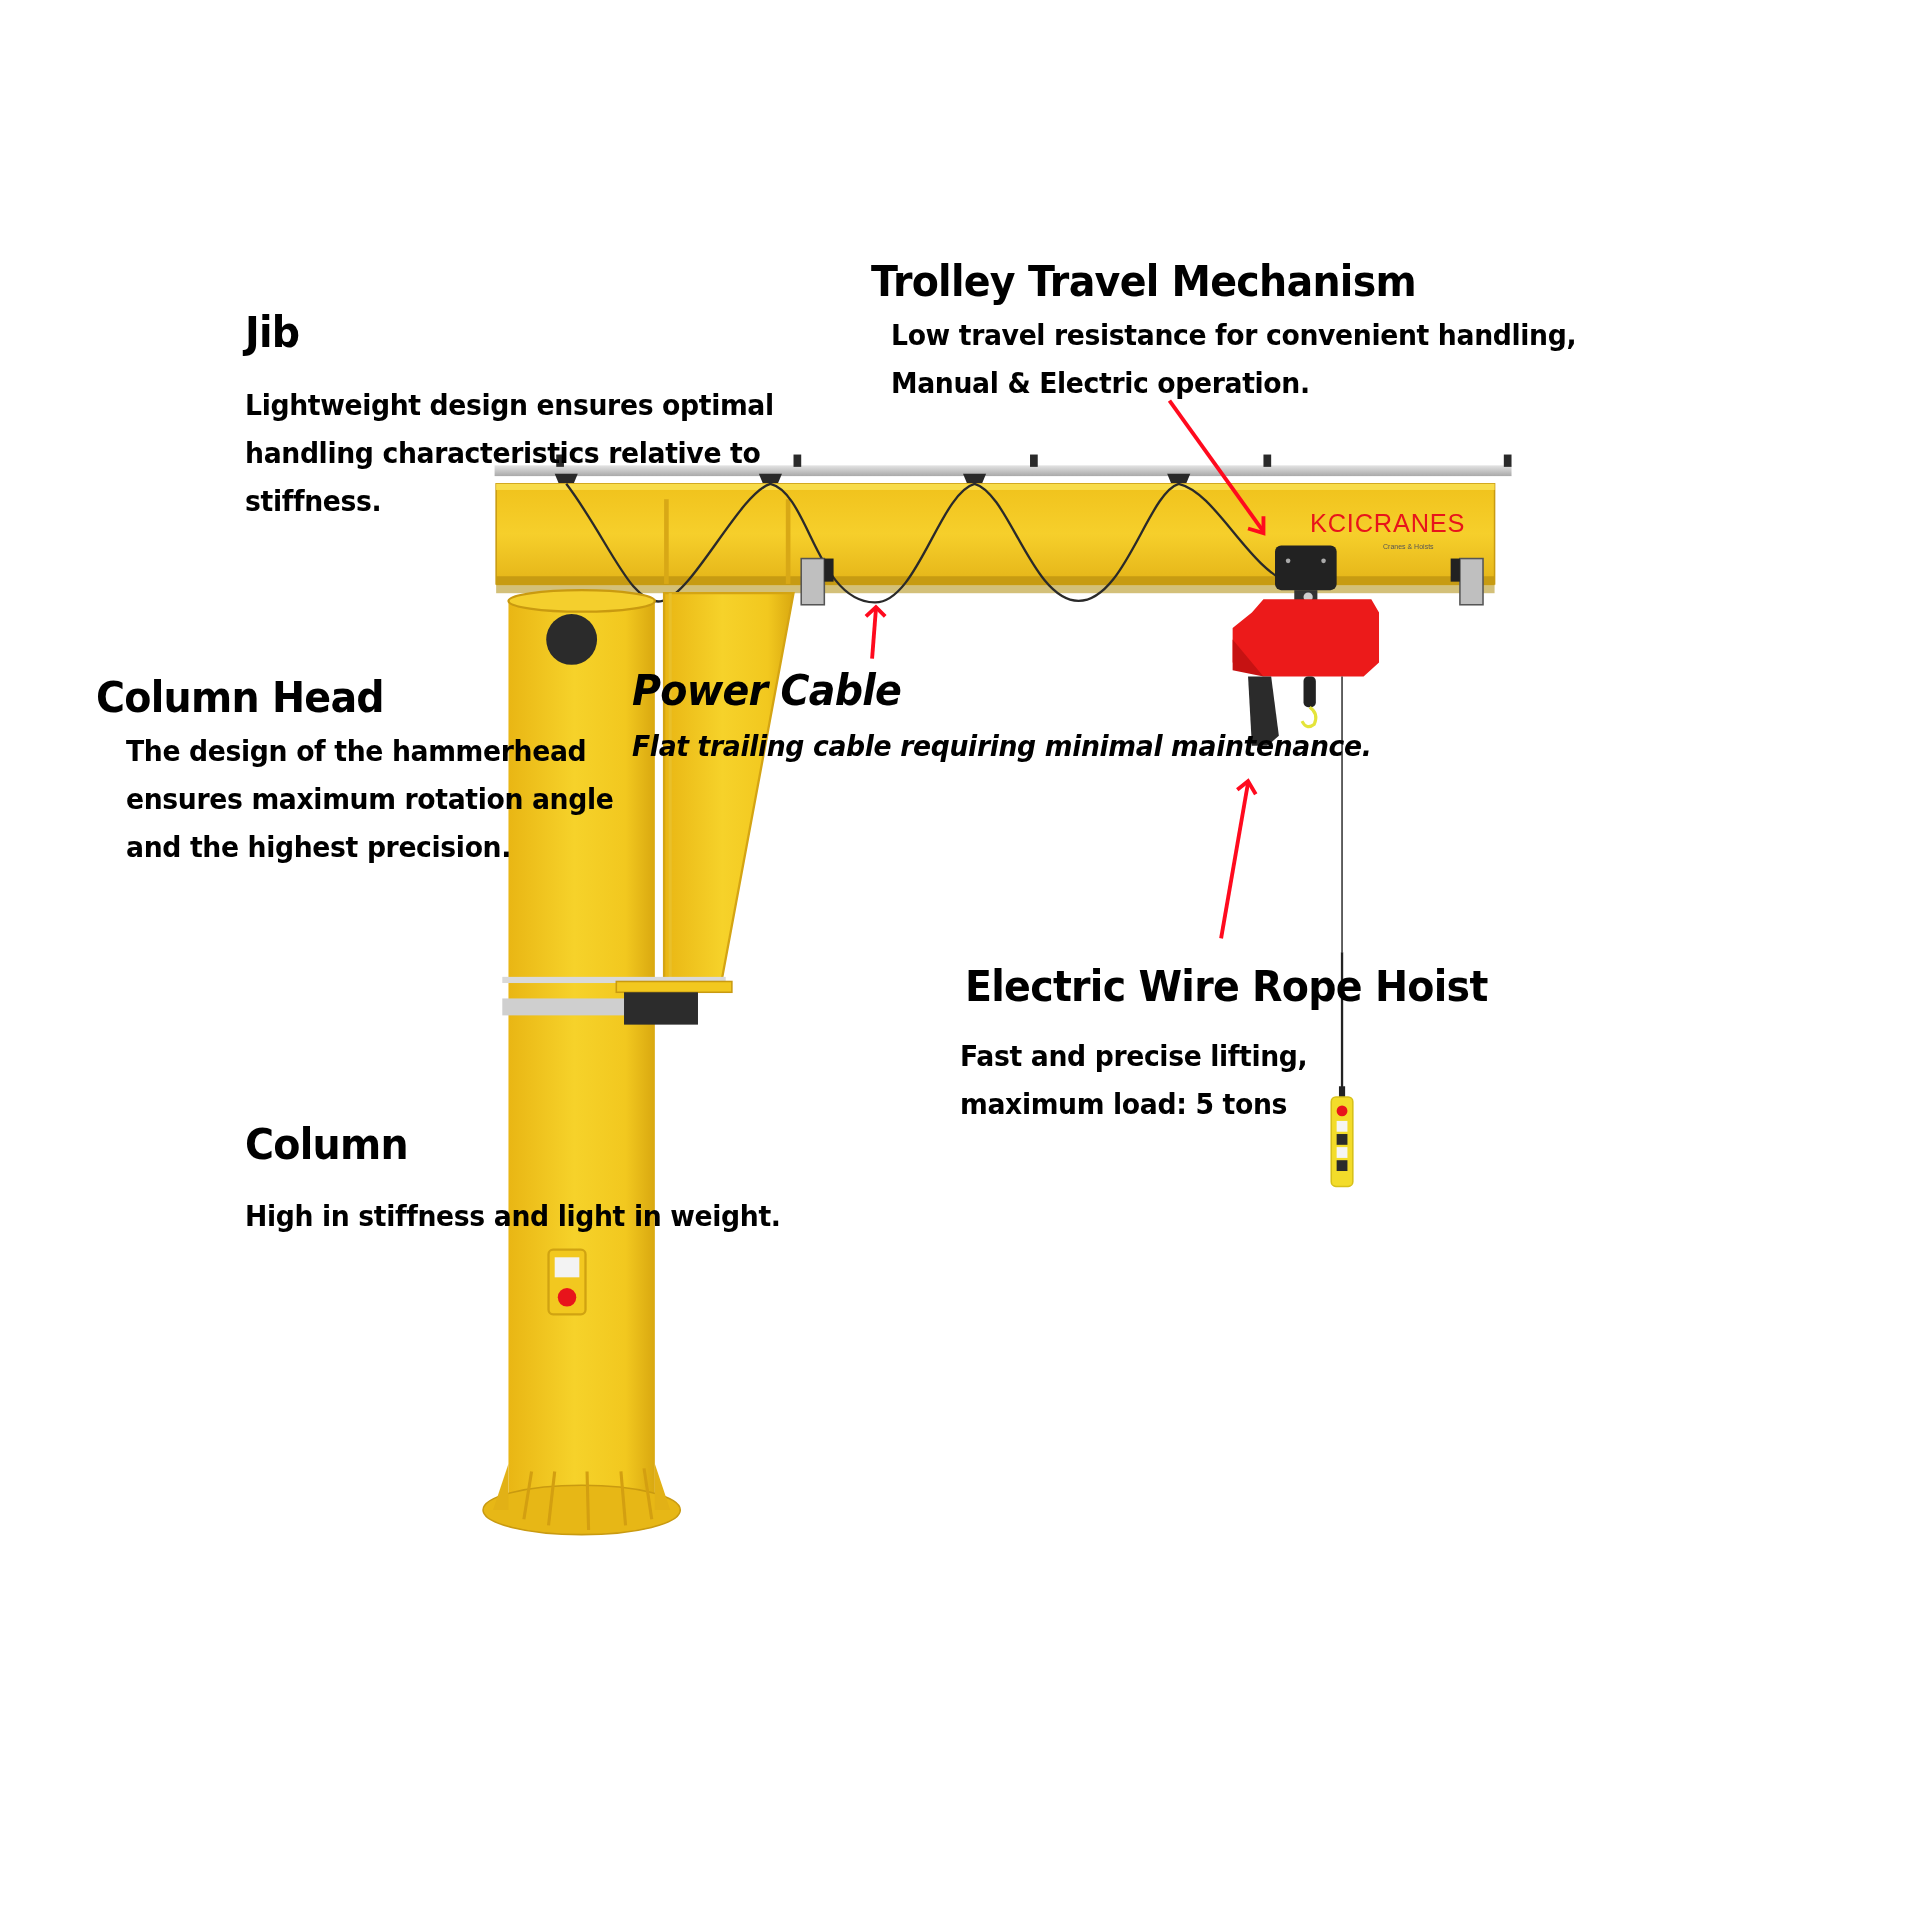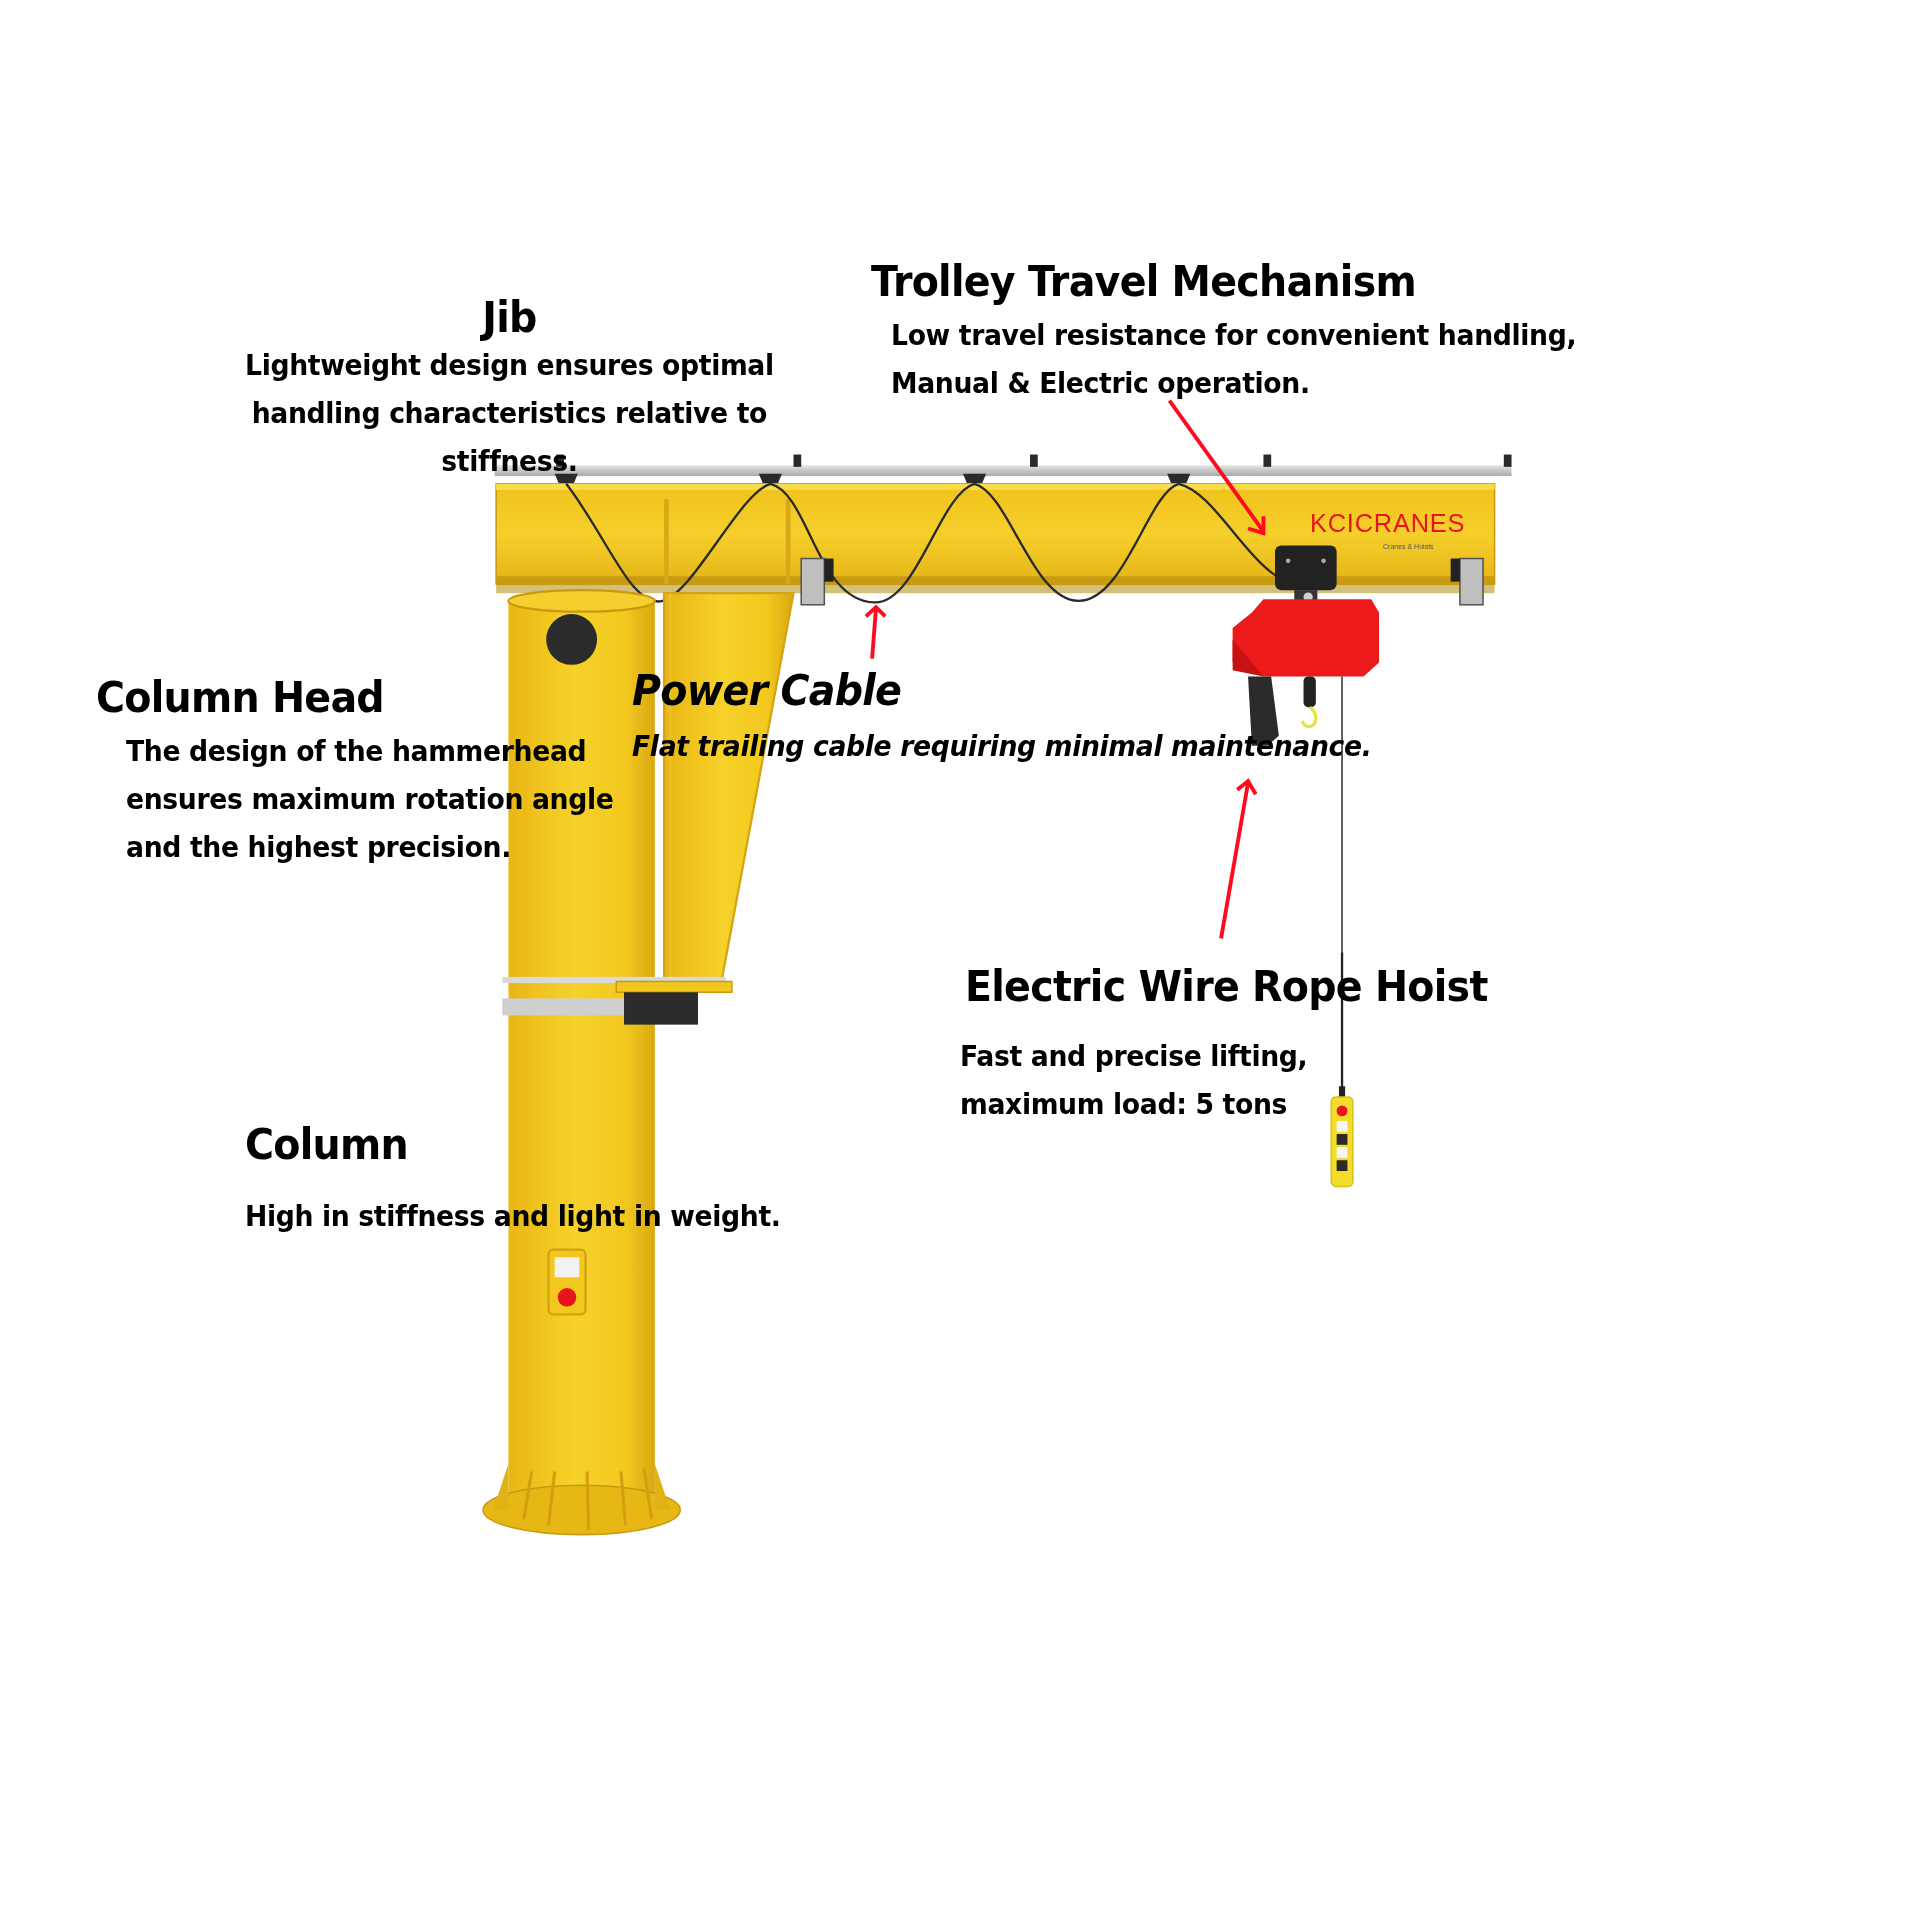--- a/index.html
+++ b/index.html
@@ -155,23 +155,23 @@
     </g>
     <g stroke="#ff0a1e" stroke-width="5" fill="none">
       <line x1="1585" y1="1218" x2="1620" y2="1016"></line>
       <polyline points="1606,1025 1620,1014 1630,1031"></polyline>
     </g>
   </svg>
 
   <div class="brand" style="left:1310px; top:509px;">KCICRANES</div>
   <div class="brand-sub" style="left:1383px; top:543px;">Cranes &amp; Hoists</div>
 
-  <div class="label" style="left:245px; top:294px;text-align:center;">
+  <div class="label" style="left:245px; top:309px;">
     <h2>Jib</h2>
-    <div style="margin-top:0;">
+    <div style="margin-top:25px;">
       <p>Lightweight design ensures optimal</p>
       <p>handling characteristics relative to</p>
       <p>stiffness.</p>
     </div>
   </div>
 
   <div class="label" style="left:871px; top:258px;">
     <h2>Trolley Travel Mechanism</h2>
     <div style="margin-top:6.2px; margin-left:20px;">
       <p>Low travel resistance for convenient handling,</p>

